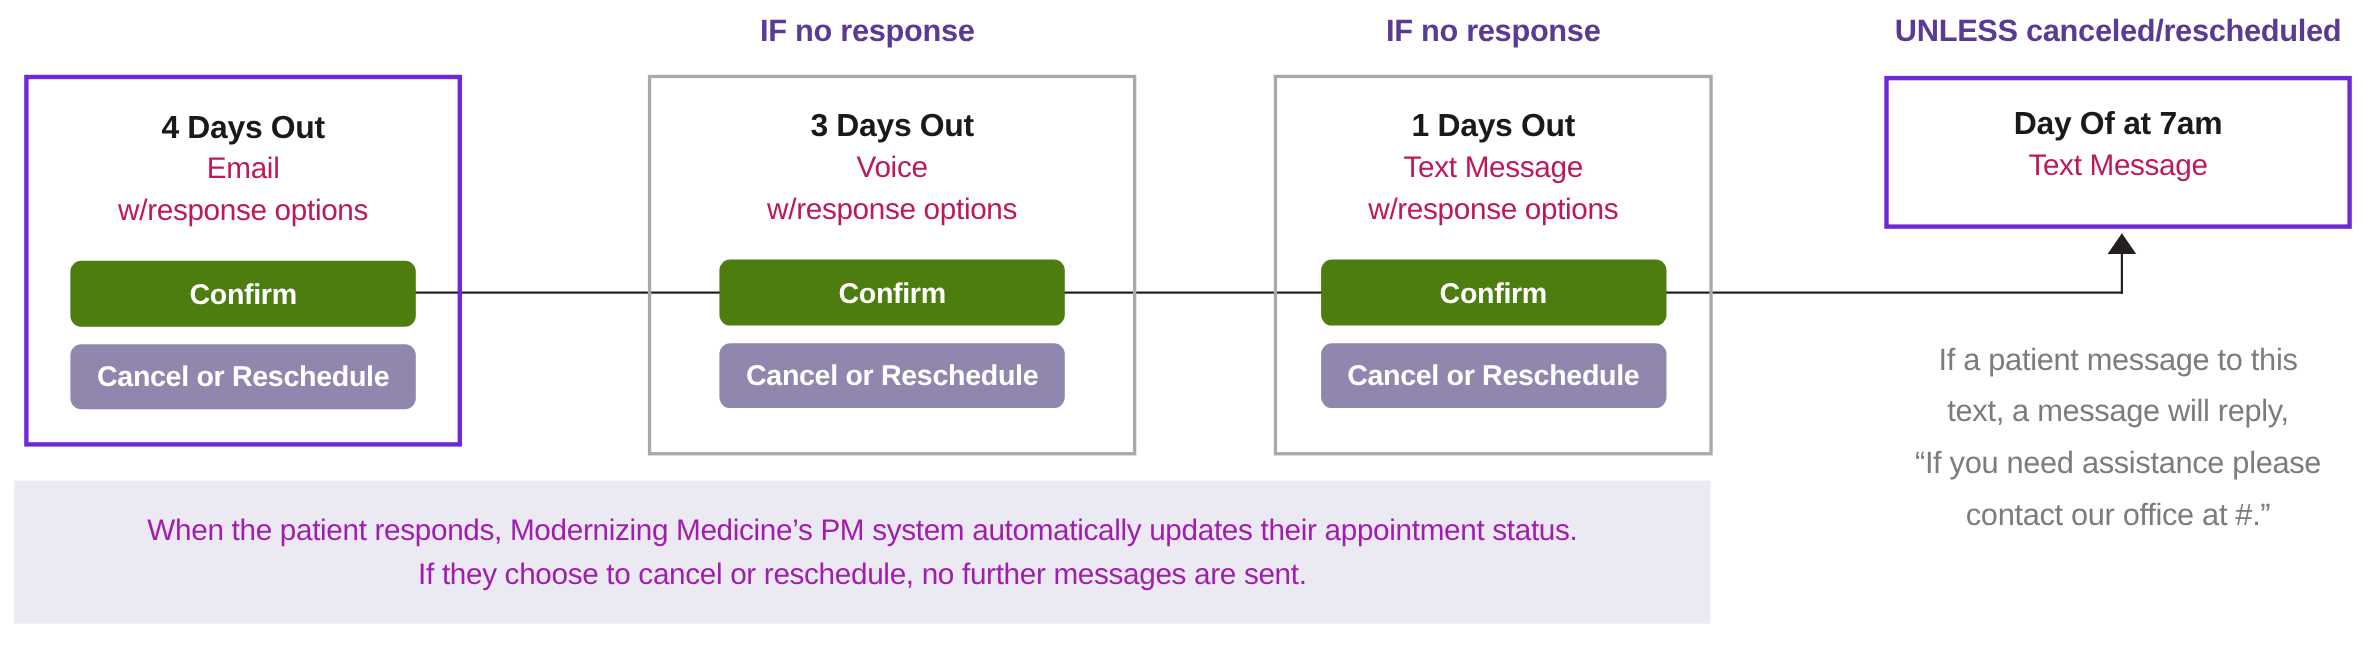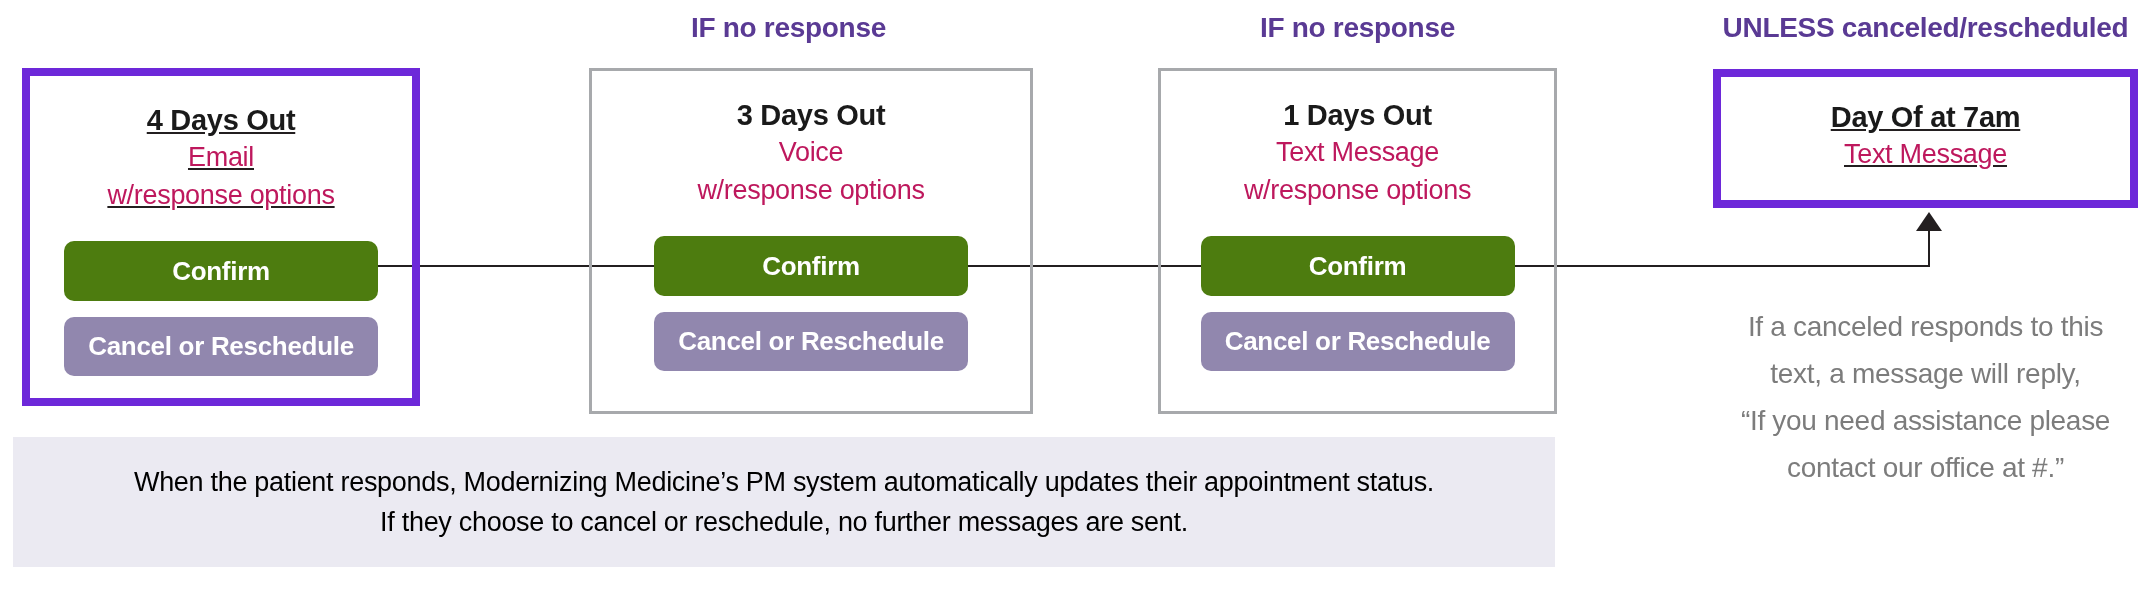--- a/index.html
+++ b/index.html
@@ -14,21 +14,21 @@
   .step-header{
     position:absolute;top:12px;height:36px;
     text-align:center;white-space:nowrap;
     font-size:28px;font-weight:bold;letter-spacing:-0.3px;
     color:#5a3a94;
   }
   .box{
     position:absolute;box-sizing:border-box;
     background:transparent;text-align:center;
   }
-  .box.border-black{border:8px solid #6d28d9;text-decoration:underline;}
+  .box.border-black{border:4px solid #6d28d9;}
   .box.border-gray{border:3px solid #a7a9ac;}
   .box-title{
     margin-top:26px;font-size:29px;font-weight:bold;line-height:36px;
     letter-spacing:-0.3px;color:#1a1a1a;
   }
   .box-line{
     font-size:27px;line-height:38px;letter-spacing:-0.3px;color:#be185d;
   }
   .btn{
     position:absolute;left:50%;width:314px;margin-left:-157px;
@@ -56,21 +56,21 @@
   }
   .side-note{
     position:absolute;left:1703px;top:303px;width:445px;
     text-align:center;color:#7c7c7c;
     font-size:28px;line-height:47px;letter-spacing:-0.3px;
   }
   .banner{
     position:absolute;left:13px;top:437px;width:1542px;height:130px;
     background:#ebeaf2;
     display:flex;flex-direction:column;align-items:center;justify-content:center;
-    text-align:center;color:#000000;
+    text-align:center;color:#a21caf;
     font-size:27px;line-height:40px;letter-spacing:-0.3px;
   }
   .nowrap{white-space:nowrap;}
 </style>
 </head>
 <body>
 
 <div id="canvas">
 
   <div class="h-line"></div>
@@ -104,21 +104,21 @@
     <div class="btn confirm">Confirm</div>
     <div class="btn cancel">Cancel or Reschedule</div>
   </div>
 
   <div class="box border-black" style="left:1713px;top:69px;width:425px;height:139px;z-index:2;">
     <div class="box-title" style="margin-top:22px;">Day Of at 7am</div>
     <div class="box-line">Text Message</div>
   </div>
 
   <div class="side-note">
-    <div class="nowrap">If a canceled responds to this</div>
+    <div class="nowrap">If a patient message to this</div>
     <div class="nowrap">text, a message will reply,</div>
     <div class="nowrap">“If you need assistance please</div>
     <div class="nowrap">contact our office at #.”</div>
   </div>
 
   <div class="banner">
     <div class="nowrap">When the patient responds, Modernizing Medicine’s PM system automatically updates their appointment status.</div>
     <div class="nowrap">If they choose to cancel or reschedule, no further messages are sent.</div>
   </div>
 

